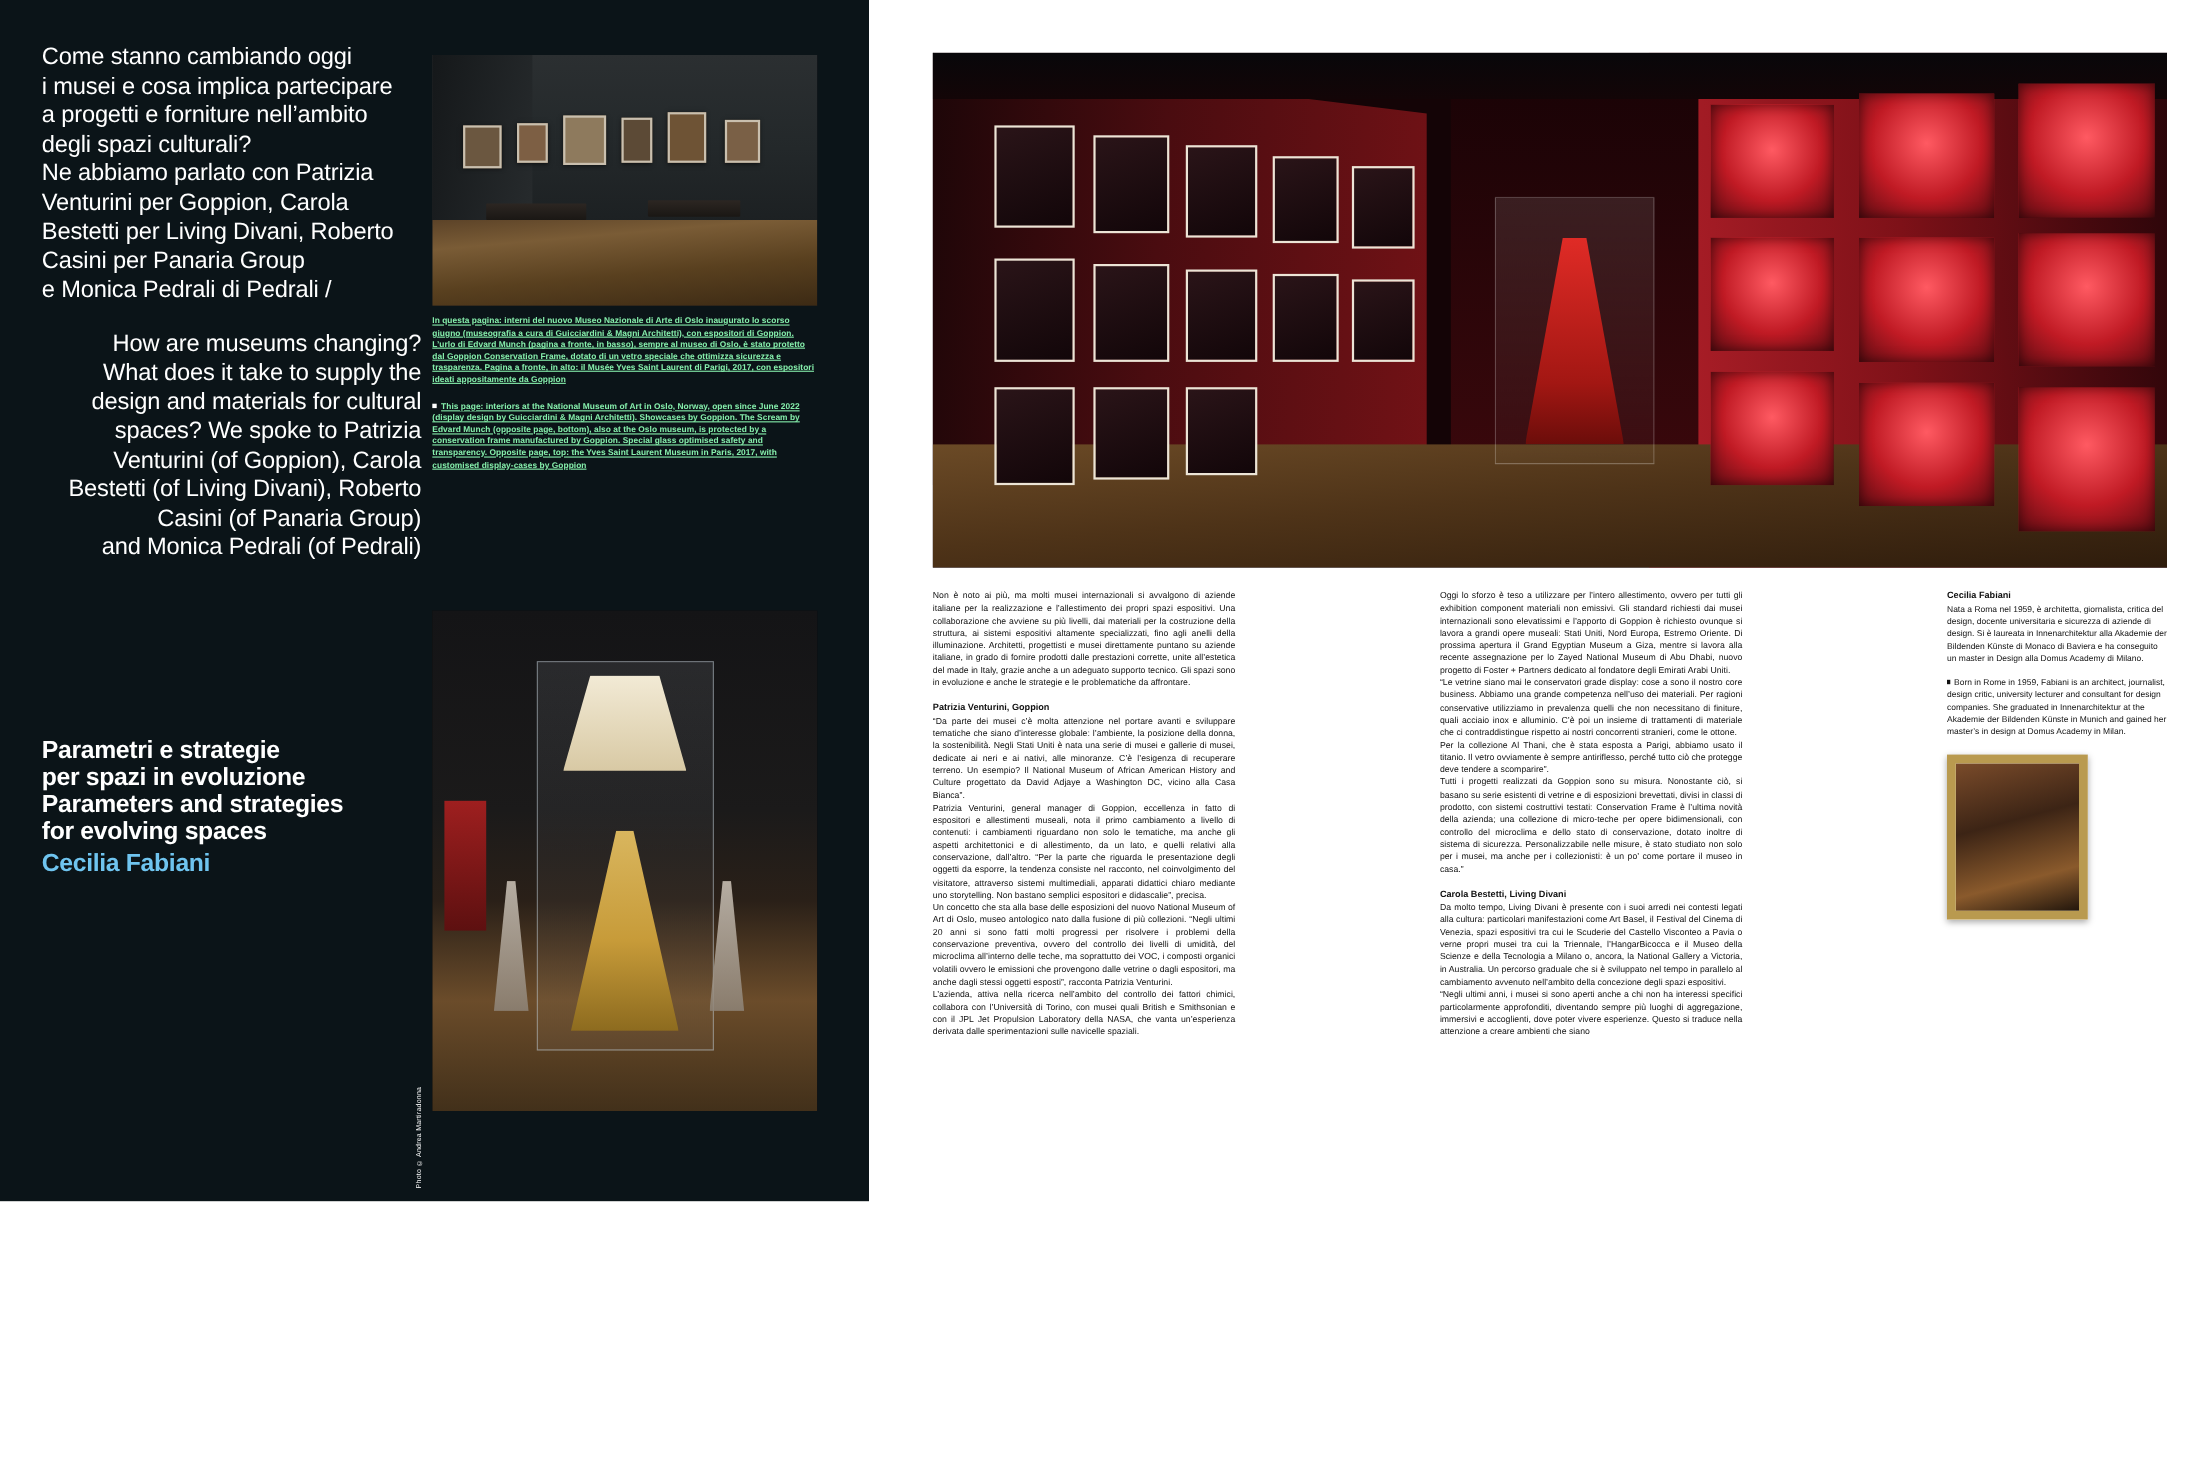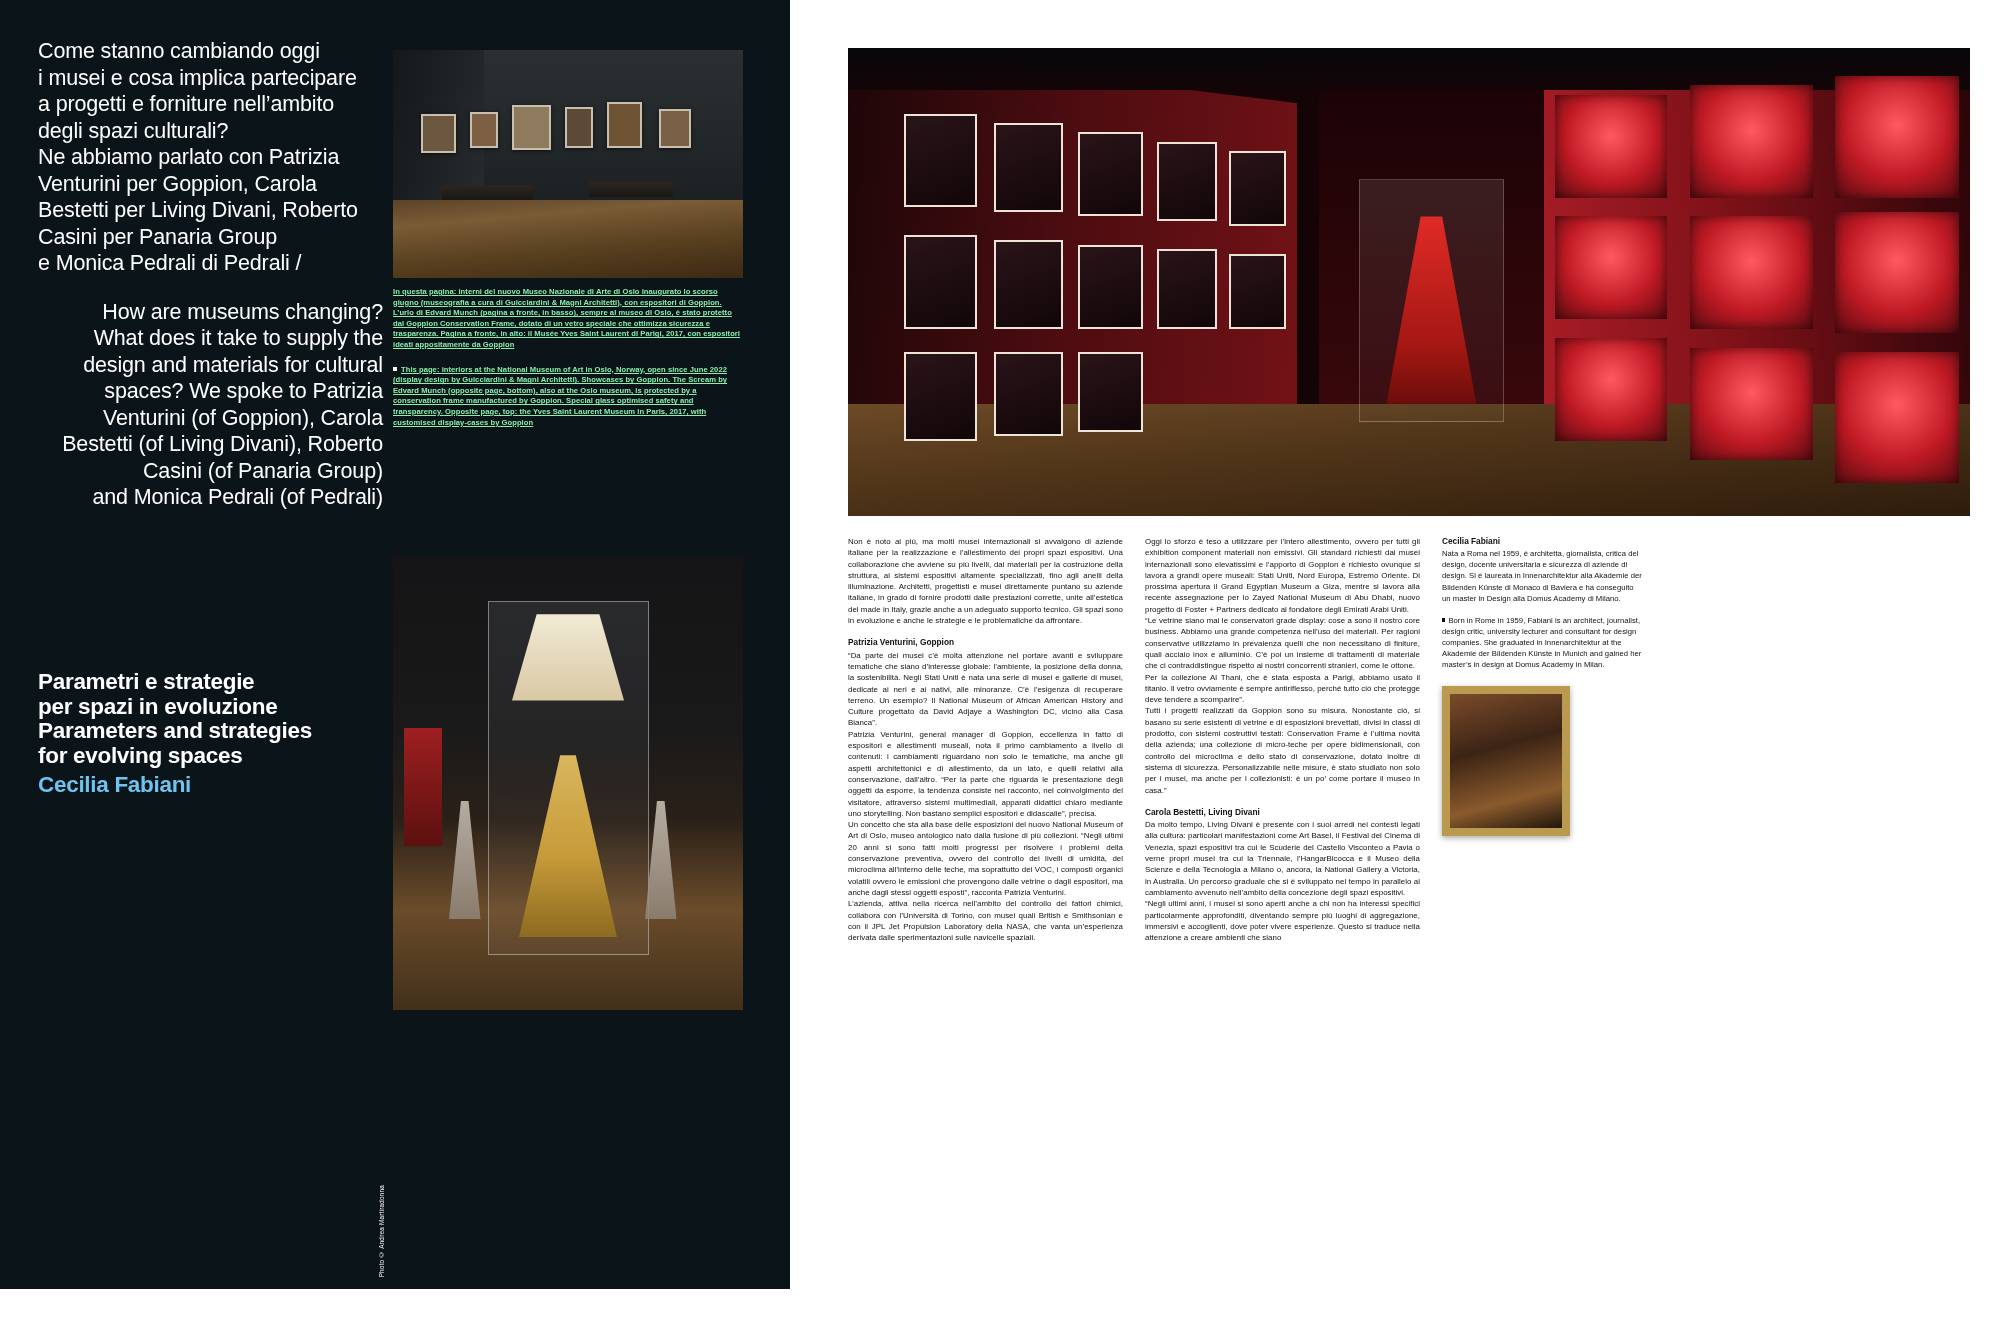--- a/index.html
+++ b/index.html
@@ -7,21 +7,21 @@
   body {
     font-family: "Liberation Sans", sans-serif;
     background:#ffffff;
     overflow:hidden;
   }
   .spread { position:relative; width:2000px; height:1326px; display:flex; }
 
   
   .page-left {
     position:relative;
-    width:790px; height:1289px;
+    width:790px; height:1092px;
     background:#0b1418;
     flex:0 0 790px;
   }
   .gutter { flex:0 0 18px; background:#ffffff; height:1326px; }
 
   .headline {
     position:absolute; left:38px; top:38px; width:345px;
     color:#ffffff;
   }
   .headline p {
@@ -182,21 +182,21 @@
   }
   .hero .niche{
     position:absolute;
     background:radial-gradient(circle at 50% 40%,#ff5a62 0%,#c01a24 55%,#5c0c12 100%);
     box-shadow:inset 0 0 12px rgba(0,0,0,.5);
   }
   .credit-hero{ left:828px; bottom:14px; }
 
   .cols{
     position:absolute; left:40px; top:536px; right:30px; bottom:16px;
-    display:flex; gap:22px;
+    display:flex; gap:22px;justify-content:space-between;
   }
   .col{ width:275px; }
   .col.narrow{ width:200px; }
   .col p{
     font-size:7.9px; line-height:11.3px; color:#111; text-align:justify;
     letter-spacing:.02px;
   }
   .col p + p{ margin-top:0px; }
   .col h4{
     font-size:8.3px; line-height:11.3px; font-weight:700; color:#111;

